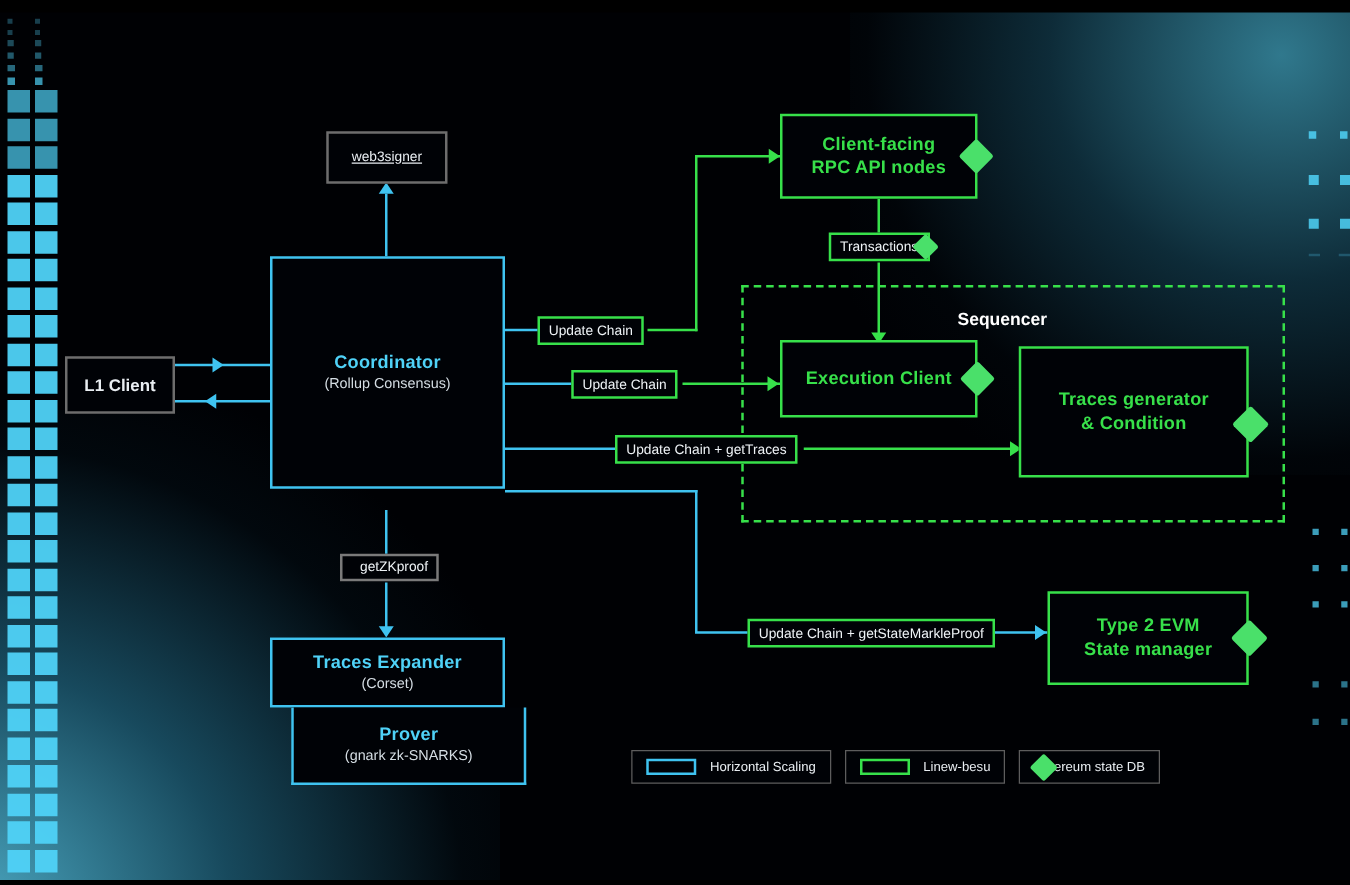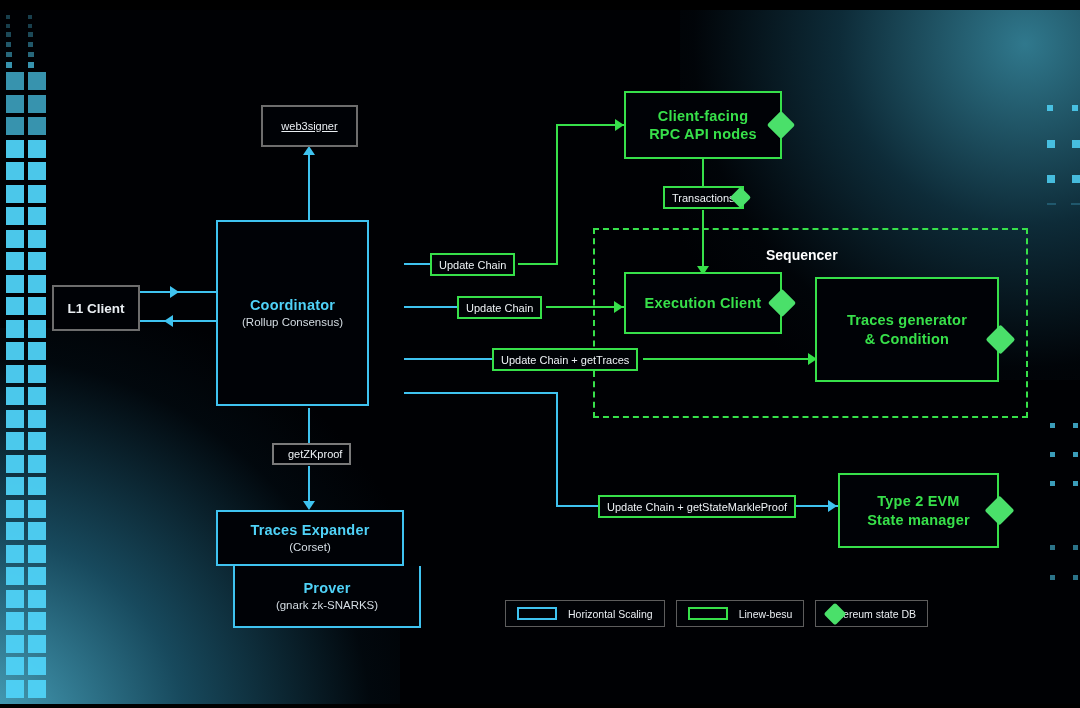--- a/index.html
+++ b/index.html
@@ -211,21 +211,21 @@
   <div class="arw dg" style="left:697px;top:266px;"></div>
 
   <div class="box grey" id="node-web3signer" style="left:261px;top:105px;width:97px;height:42px;">
     <span class="t-white" style="font-weight:normal;font-size:11px;text-decoration:underline;">web3signer</span>
   </div>
 
   <div class="box grey" id="node-l1-client" style="left:52px;top:285px;width:88px;height:46px;">
     <span class="t-white">L1 Client</span>
   </div>
 
-  <div class="box blue" id="node-coordinator" style="left:216px;top:220px;width:153px;height:186px;">
+  <div class="box blue" id="node-coordinator" style="left:216px;top:205px;width:188px;height:186px;">
     <span class="t-cyan">Coordinator</span>
     <span class="sub">(Rollup Consensus)</span>
   </div>
 
   <div class="box green" id="node-rpc" style="left:624px;top:91px;width:158px;height:68px;">
     <span class="t-green">Client-facing</span>
     <span class="t-green">RPC API nodes</span>
   </div>
   <div class="dia" style="left:771px;top:115px;width:20px;height:20px;"></div>
 

